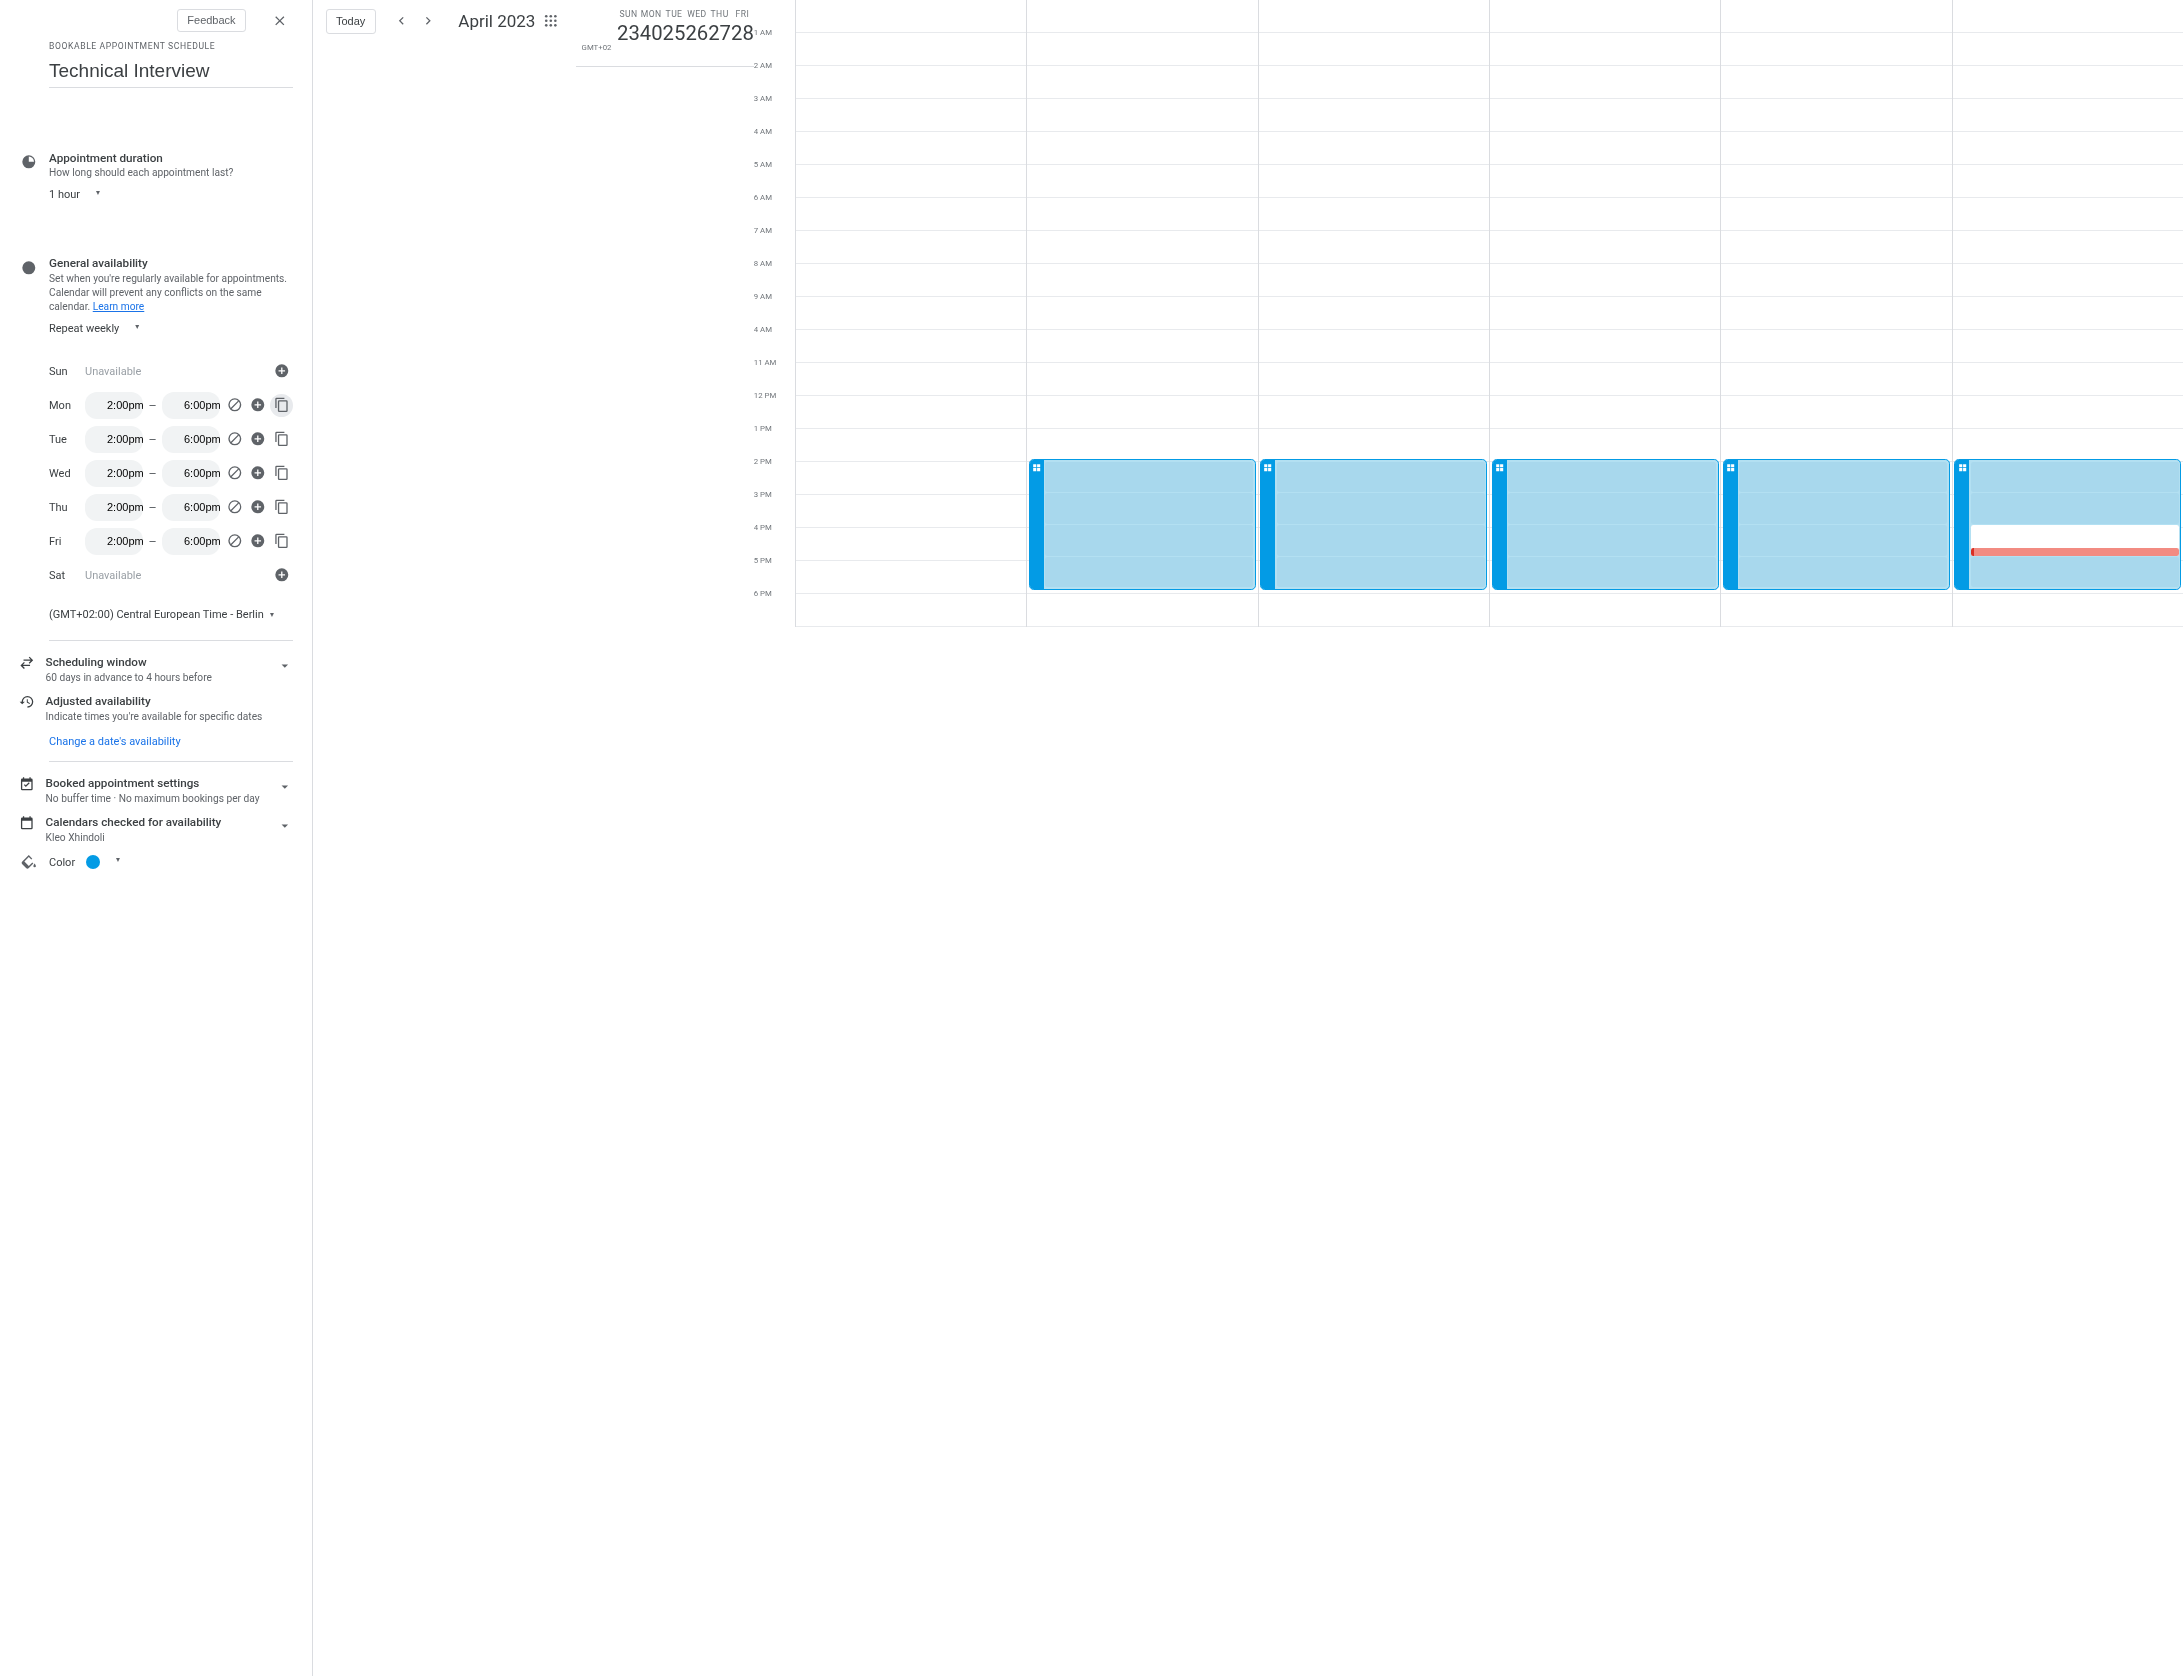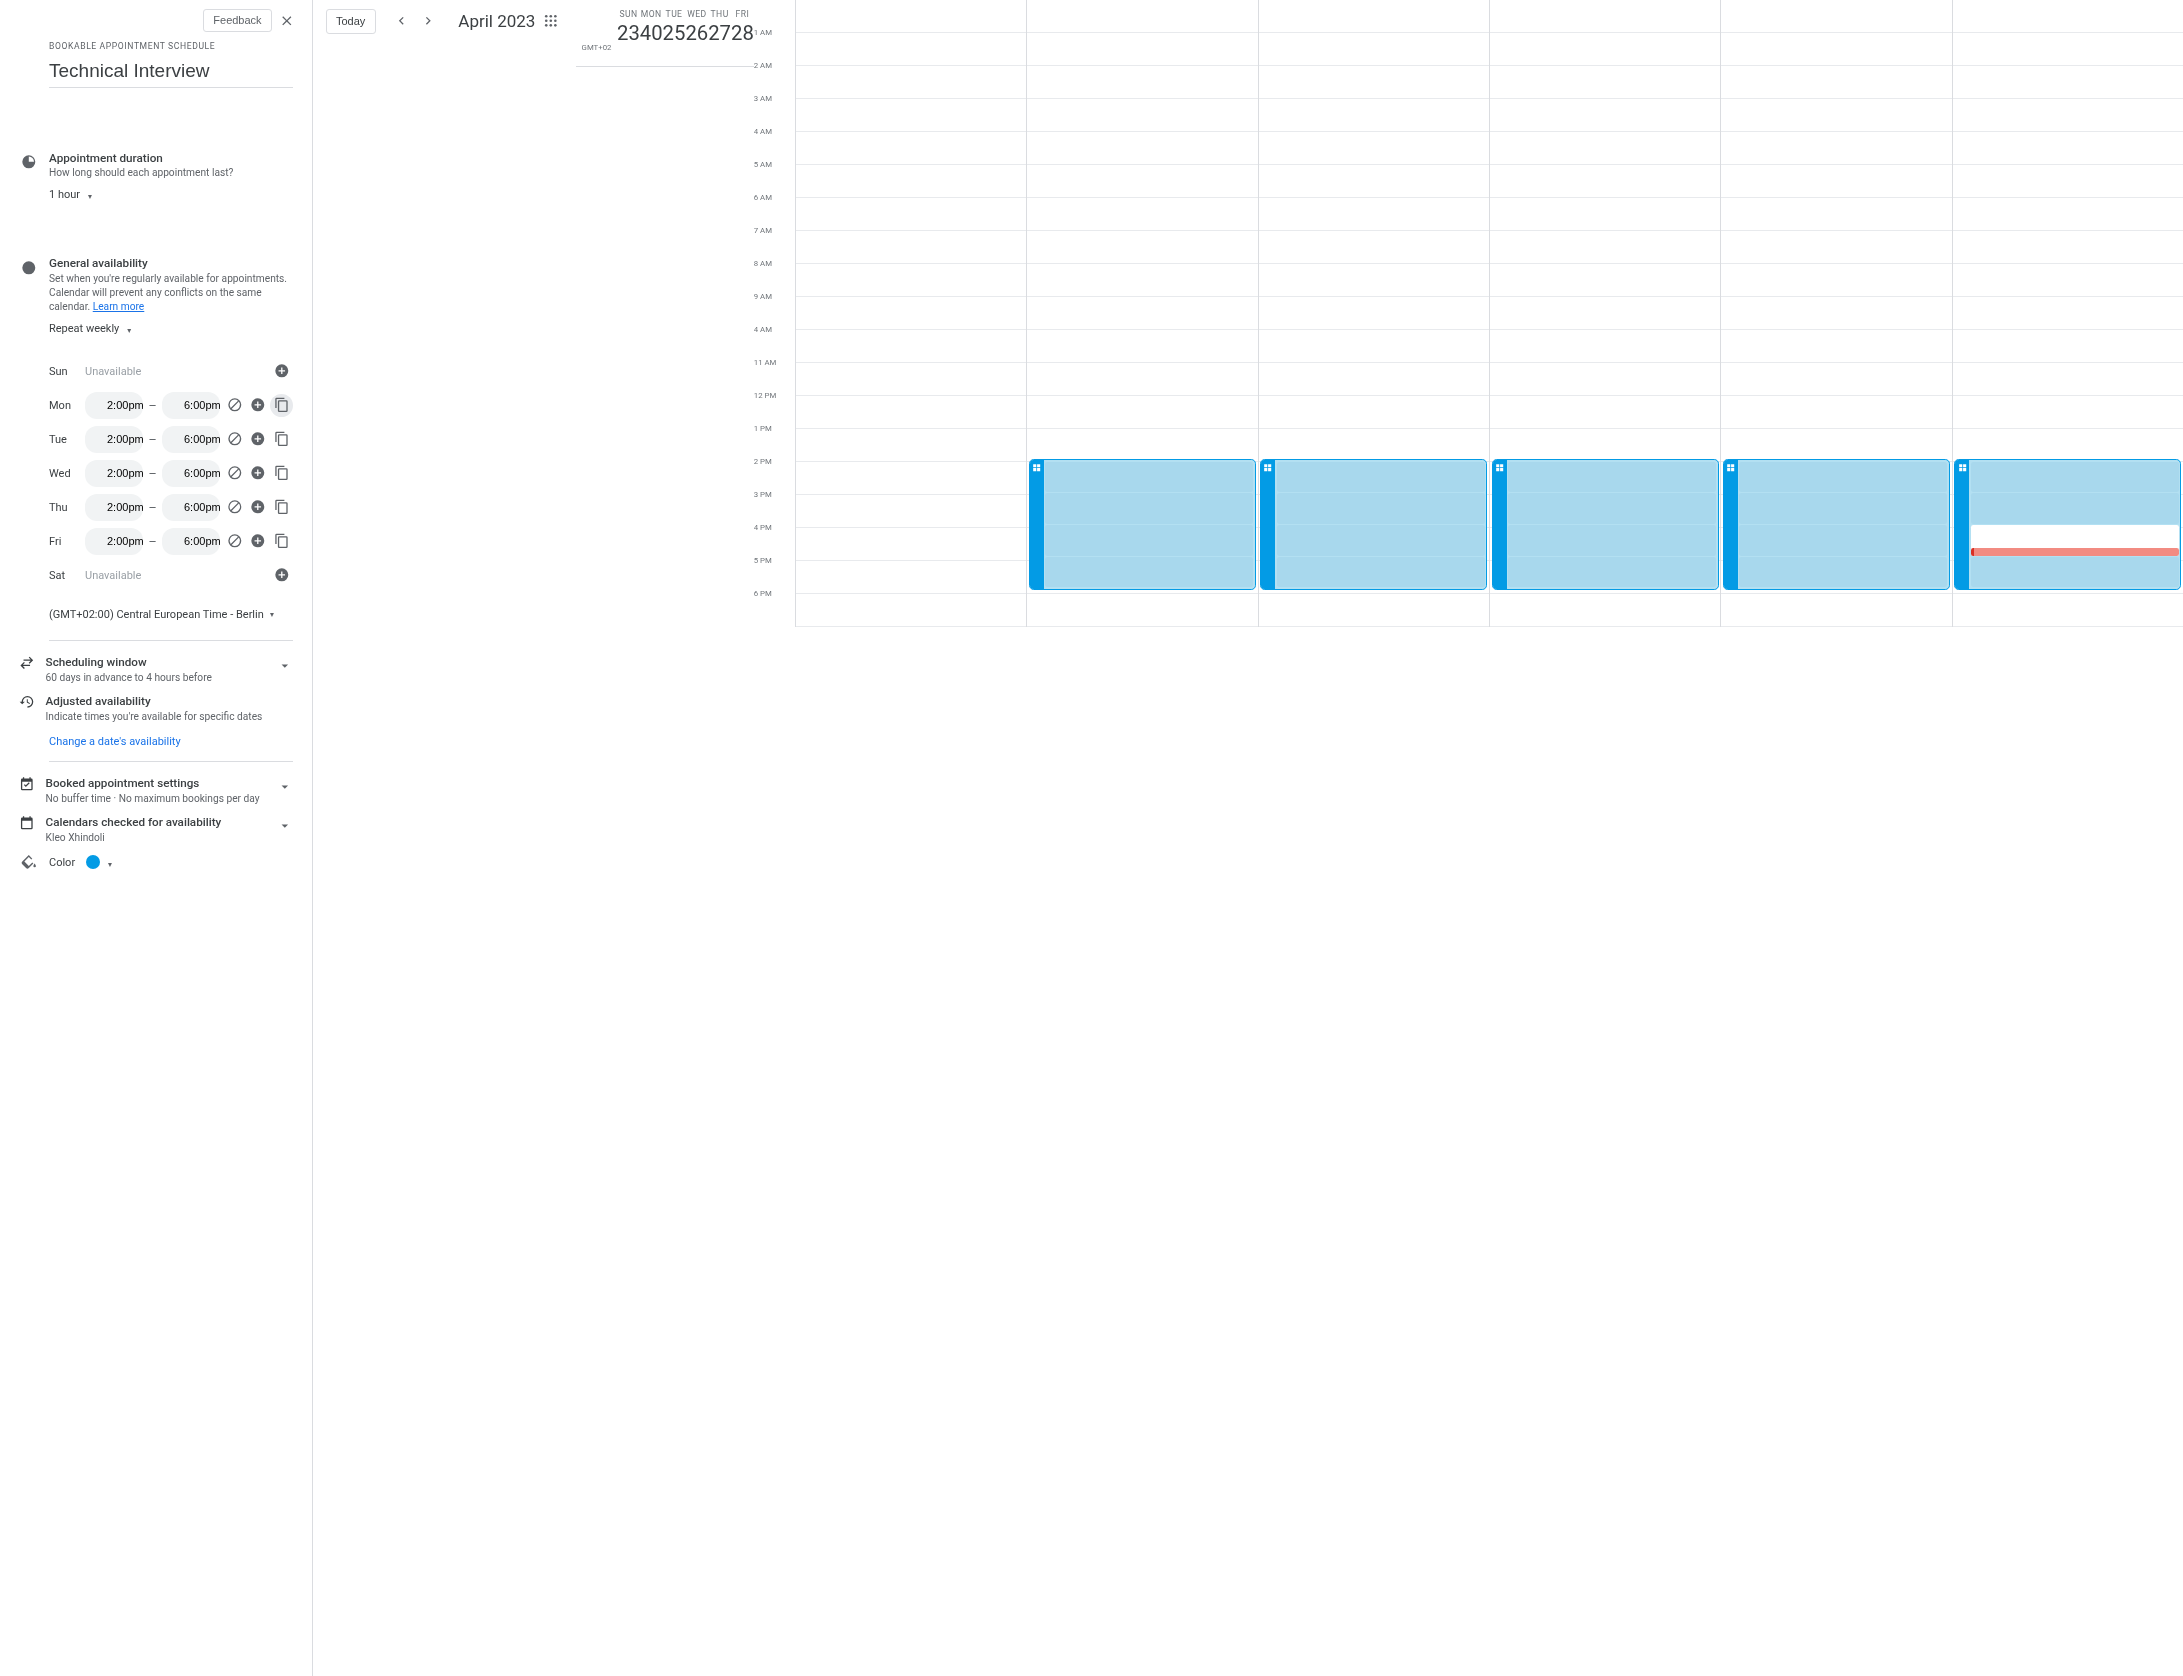--- a/index.html
+++ b/index.html
@@ -10,24 +10,24 @@
 .panel {
   width: 313px;
   min-width: 313px;
   border-right: 0.8px solid #dadce0;
   padding: 12.5px 19px 12.5px 19px;
   position: relative;
   overflow-y: auto;
 }
 .panel-top {
   position: absolute;
-  top: 6.3px; right: 11px;
+  top: 6.3px; right: 18px;
   display: flex;
   align-items: center;
-  gap: 1px;
+  gap: 20px;
 }
 .feedback-btn {
   border: 0.8px solid #dadce0;
   border-radius: 3.1px;
   background: #fff;
   padding: 4.7px 9.4px;
   font-size: 11px;
   color: #5f6368;
 }
 .icon-btn {
@@ -65,22 +65,22 @@
 .section .side-icon { width: 19px; height: 19px; color: #5f6368; flex: 0 0 19px; display: flex; align-items: center; justify-content: center; margin-top: 1.6px; }
 .section-body { flex: 1; }
 .section-title { font-size: 11.7px; font-weight: 500; color: #3c4043; }
 .section-sub { font-size: 10.2px; color: #5f6368; margin-top: 1.6px; line-height: 1.4; }
 .learn-more { color: #1a73e8; text-decoration: underline; }
 
 .dropdown-text {
   font-size: 11px;
   color: #3c4043;
   display: inline-flex;
-  align-items: flex-end;
-  gap: 8px;
+  align-items: flex-start;
+  gap: 16px;
   margin-top: 7.8px;
   margin-bottom: 11px;
   cursor: pointer;
 }
 .tri { font-size: 7.8px; color: #5f6368; }
 
 .avail-block { margin-left: 30px; margin-bottom: 14px; }
 .avail-row { display: flex; align-items: center; height: 34px; }
 .day-label { width: 36px; font-size: 11px; color: #3c4043; }
 .unavailable { font-size: 11px; color: #9aa0a6; }

